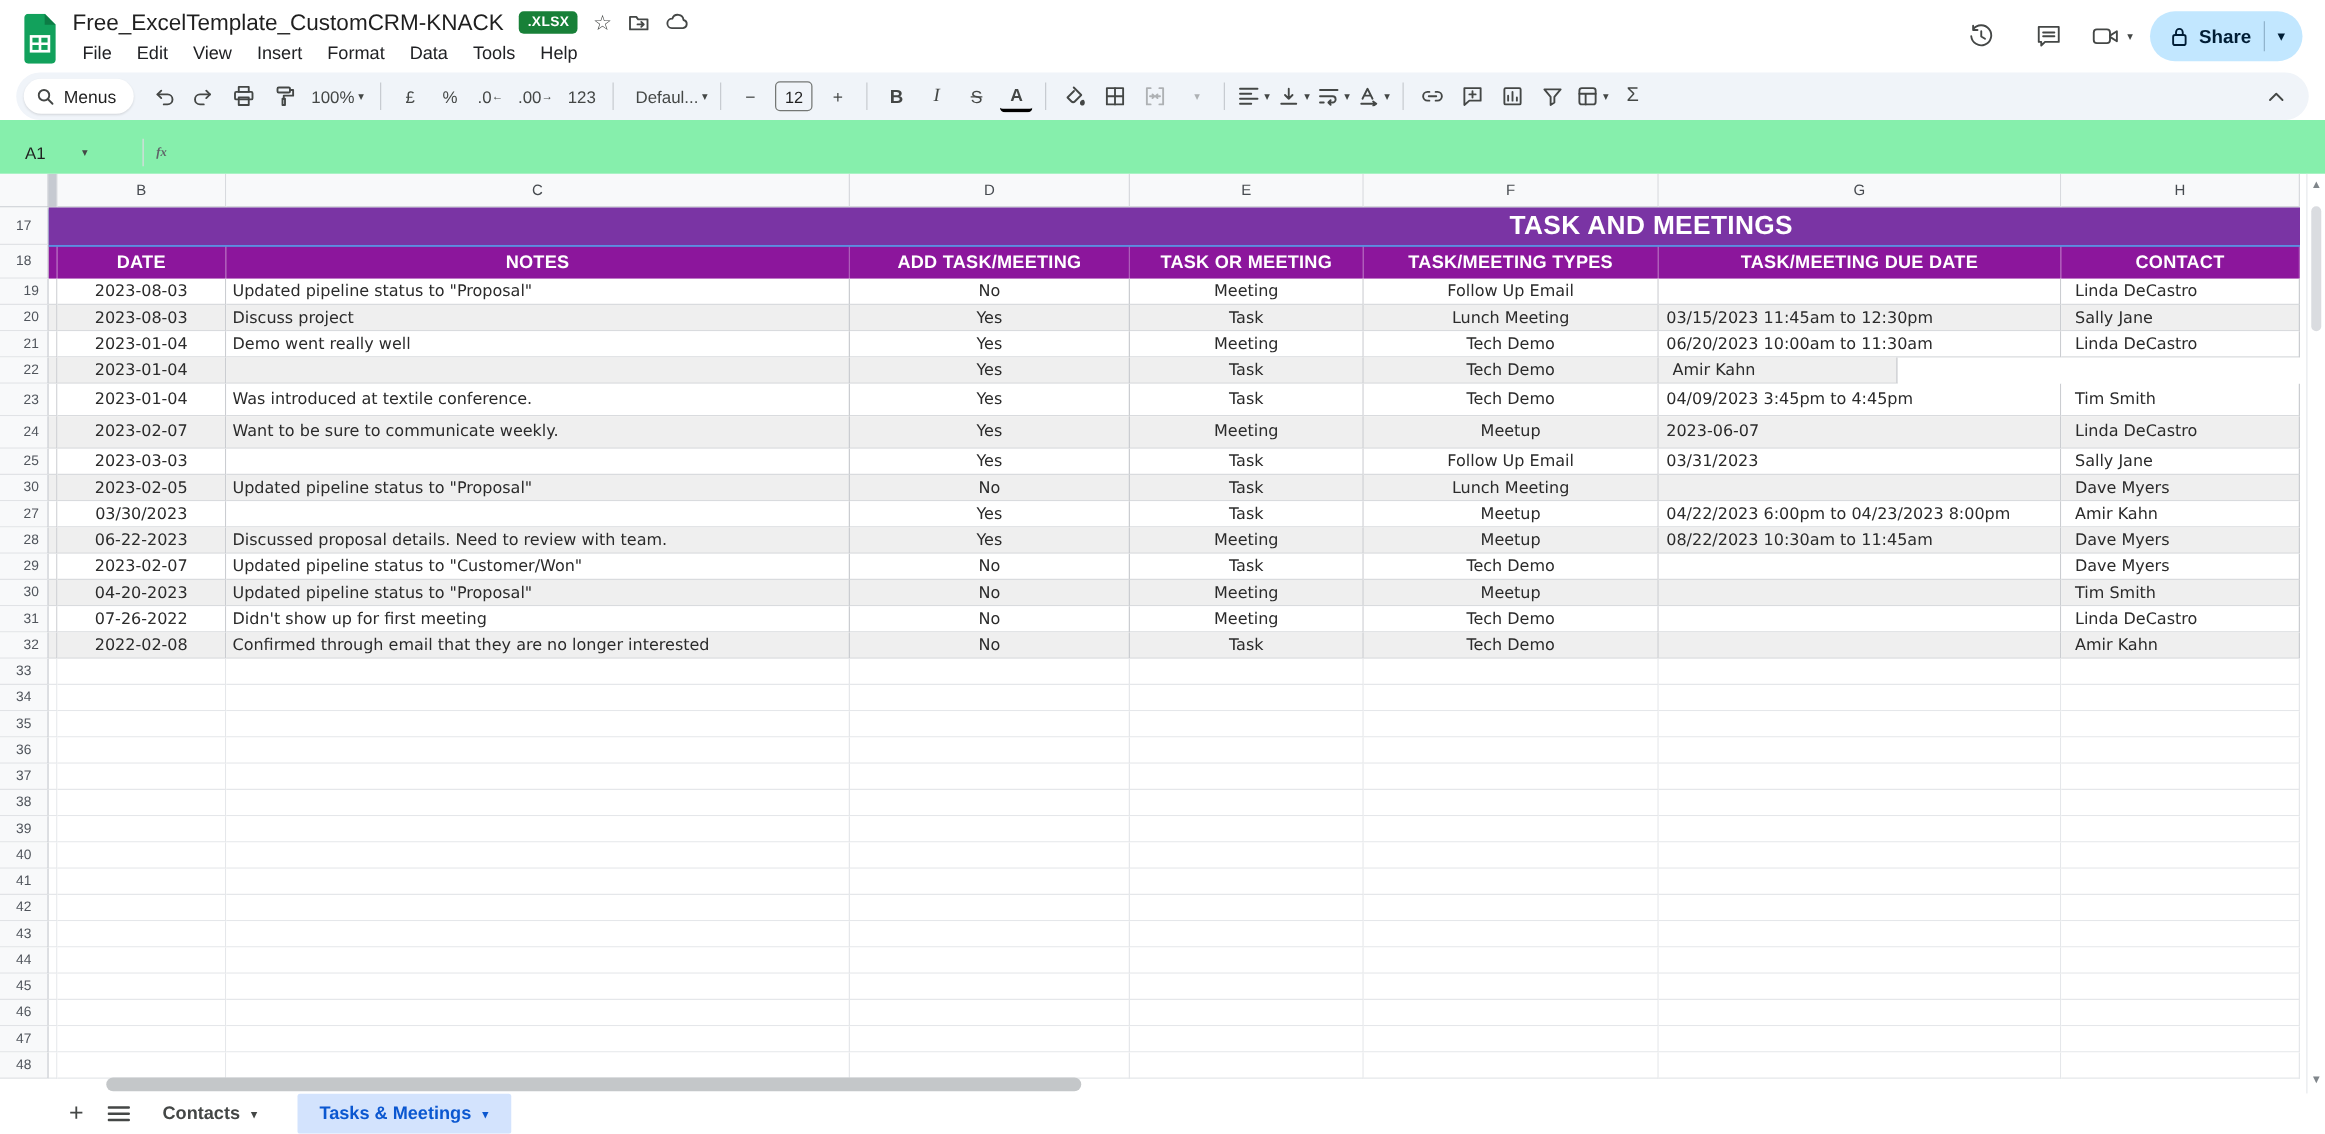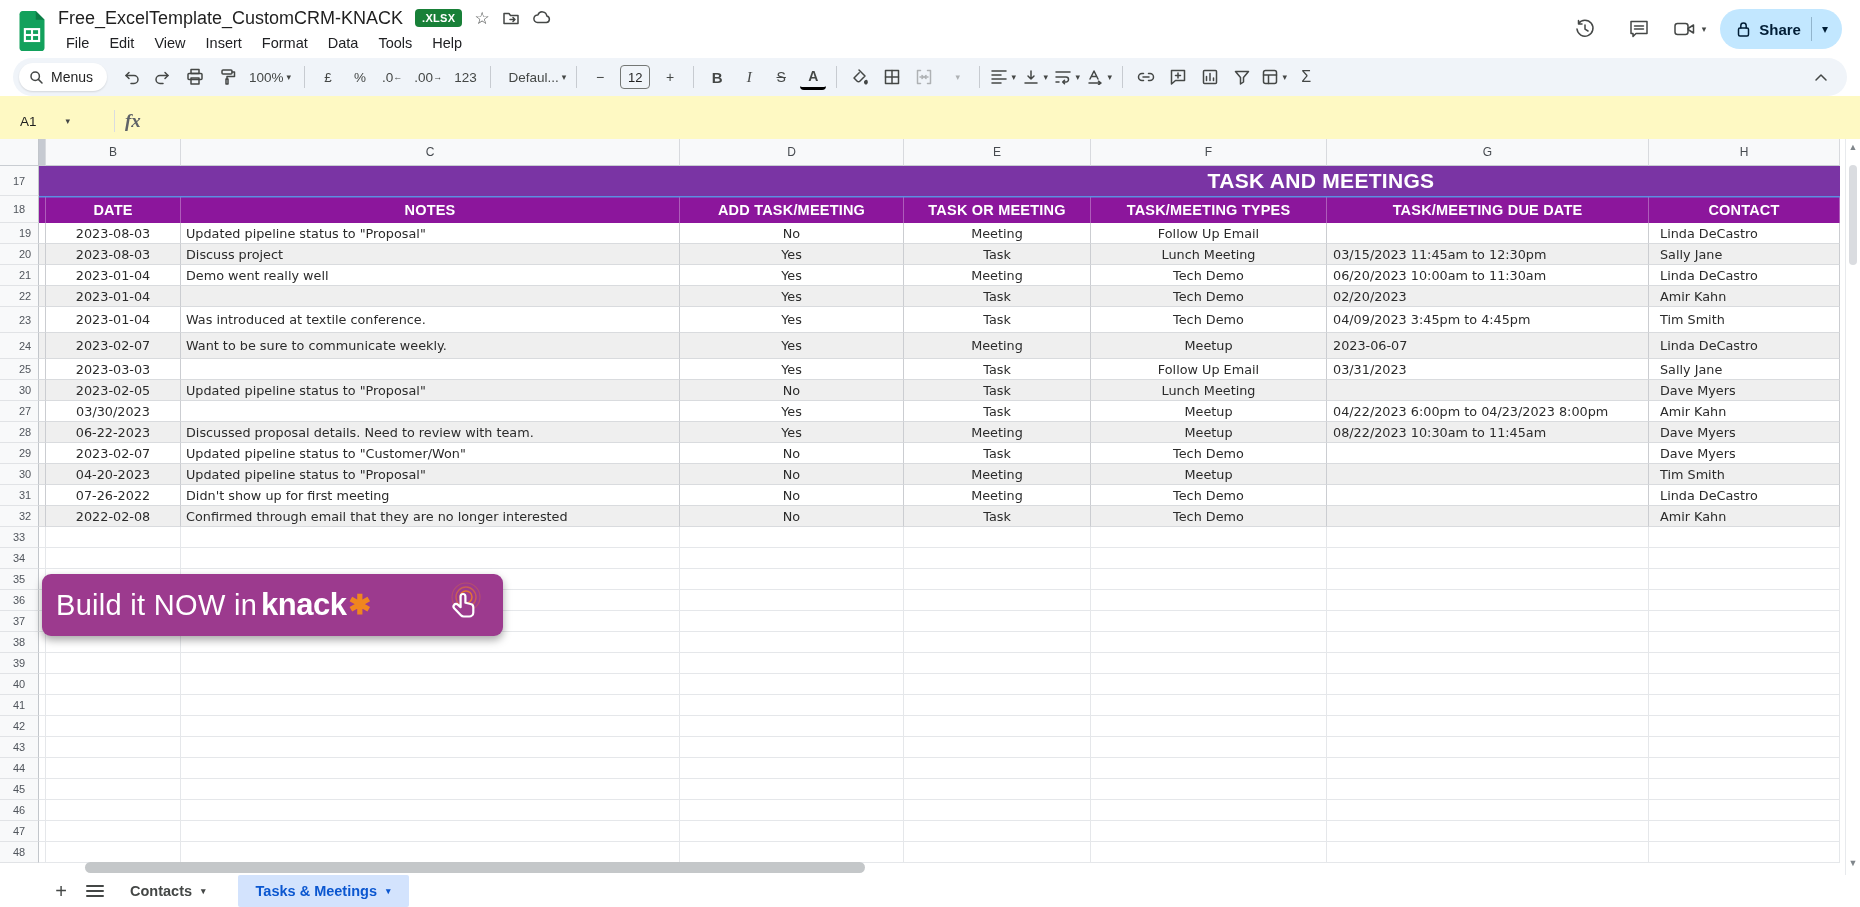--- a/index.html
+++ b/index.html
@@ -47,26 +47,26 @@
   .bold-b { font-weight:bold; font-size:15px; }
   .italic-i { font-style:italic; font-family:"Liberation Serif",serif; font-size:15px; }
   .strike-s { text-decoration:line-through; font-size:14px; }
   .tcolor { font-size:14px; font-weight:bold; border-bottom:3px solid #000; line-height:14px; }
   .disabled { opacity:.38; }
   .collapse { margin-left:auto; }
   .decimal { font-size:12.5px; letter-spacing:0; }
   .decimal small { font-size:9px; }
 
   
-  .formulabar { position:absolute; left:0; top:96px; width:1860px; height:56px; background:#fef9c3;
-    display:flex; align-items:center; border-bottom:6px solid #14b8a6; }
+  .formulabar { position:absolute; left:0; top:96px; width:1860px; height:56px; background:#86efac;
+    display:flex; align-items:center; border-bottom:4px solid #14b8a6; }
   .namebox { width:104px; display:flex; align-items:center; padding-left:20px; gap:26px; cursor:pointer; }
   .namebox b { font-size:13.5px; font-weight:400; color:#1f1f1f; }
   .fdiv { width:1px; height:22px; background:#dadce0; margin:0 10px; }
-  .fx { font-family:"Liberation Serif",serif; font-style:italic; color:#5f6368; font-size:19px;
+  .fx { font-family:"Liberation Serif",serif; font-style:italic; color:#5f6368; font-size:10px;
     font-weight:bold; }
 
   
   .sheet { position:absolute; left:0; top:139px; width:1860px; height:736px; background:#fff; overflow:hidden; }
   .gridrow { display:flex; width:1840px; }
   .cell { flex:0 0 auto; overflow:hidden; white-space:nowrap; display:flex; align-items:center; }
   .num { width:39px; justify-content:center; background:#f8f9fa; color:#50555c; font-size:11px;
     border-right:1px solid #c2c6cb; border-bottom:1px solid #e1e3e6; }
   .ca { width:7px; } .cb { width:135px; } .cc { width:499px; } .cd { width:224px; }
   .ce { width:187px; } .cf { width:236px; } .cg { width:322px; } .ch { width:191px; }
@@ -436,21 +436,20 @@
     <div class="cell ch">Linda DeCastro</div>
   </div>
         <div class="gridrow drow bandrow">
     <div class="cell num">22</div>
     <div class="cell ca"></div>
     <div class="cell cb">2023-01-04</div>
     <div class="cell cc"></div>
     <div class="cell cd">Yes</div>
     <div class="cell ce">Task</div>
     <div class="cell cf">Tech Demo</div>
-    <div class="cell cg">02/20/2023</div>
     <div class="cell ch">Amir Kahn</div>
   </div>
         <div class="gridrow drow tall">
     <div class="cell num">23</div>
     <div class="cell ca"></div>
     <div class="cell cb">2023-01-04</div>
     <div class="cell cc">Was introduced at textile conference.</div>
     <div class="cell cd">Yes</div>
     <div class="cell ce">Task</div>
     <div class="cell cf">Tech Demo</div>
@@ -727,31 +726,20 @@
     <div class="cell cb"></div>
     <div class="cell cc"></div>
     <div class="cell cd"></div>
     <div class="cell ce"></div>
     <div class="cell cf"></div>
     <div class="cell cg"></div>
     <div class="cell ch"></div>
   </div>
       </div>
 
-    <div class="banner">
-      <span class="banner-text">Build it NOW in</span>
-      <span class="banner-brand">knack</span>
-      <span class="banner-ast">✱</span>
-      <svg class="banner-hand" width="48" height="46" viewBox="0 0 48 46">
-        <circle cx="27" cy="15" r="6" fill="none" stroke="#E8772E" stroke-width="1.5" opacity=".95"></circle>
-        <circle cx="27" cy="15" r="10" fill="none" stroke="#E8772E" stroke-width="1.4" opacity=".6"></circle>
-        <circle cx="27" cy="15" r="14" fill="none" stroke="#E8772E" stroke-width="1.2" opacity=".32"></circle>
-        <path d="M24 12 c-1.4 0-2.4 1.1-2.4 2.4 v10.8 l-2.8-2.6 c-1-1-2.7-1-3.6.1 -.9 1-.9 2.5 0 3.5 l6.7 7.1 c.7.8 1.7 1.2 2.8 1.2 h5.5 c2.3 0 4.1-1.8 4.1-4.1 v-5.2 c0-1.6-1.1-2.9-2.6-3.2 l-5.3-1.2 v-6.4 c0-1.3-1-2.4-2.4-2.4 z" fill="#9c3a8e" stroke="#fff" stroke-width="2.2" stroke-linejoin="round"></path>
-      </svg>
-    </div>
 
     <div class="vscroll">
       <div class="varrow">▲</div>
       <div class="vthumb"></div>
       <div class="varrow down">▼</div>
     </div>
     <div class="hthumb"></div>
   </div>
 
   <div class="sheetbar">

